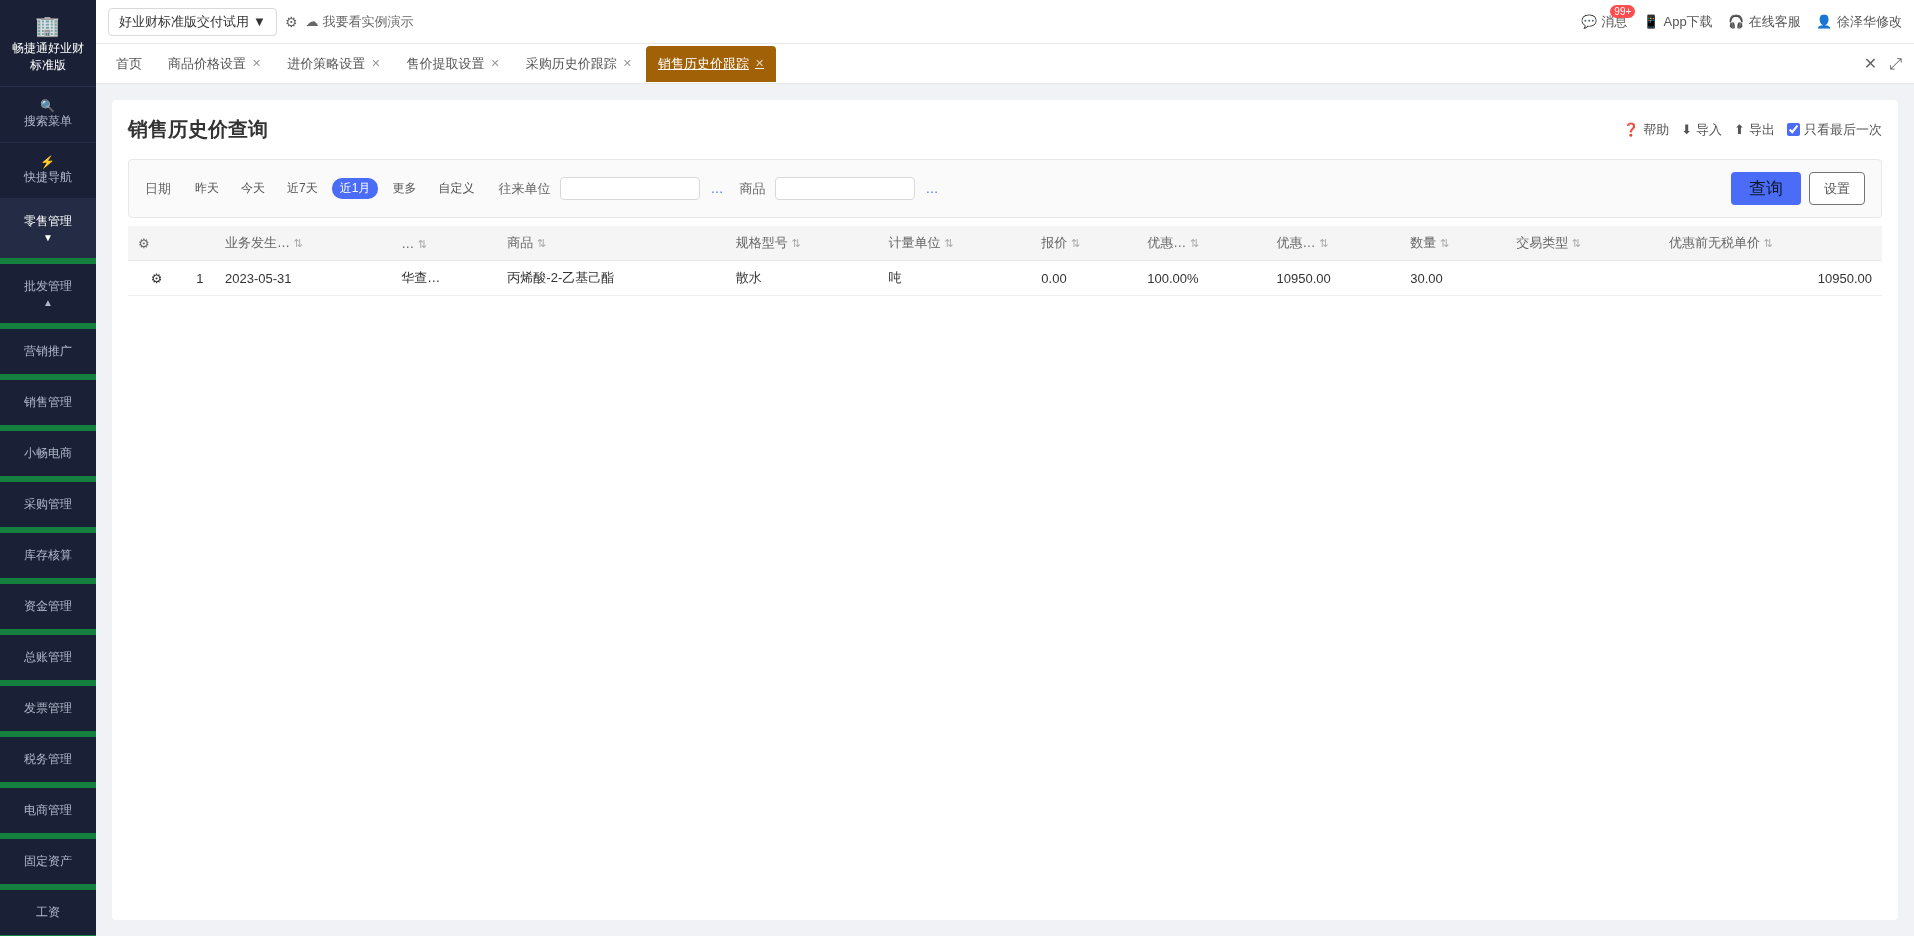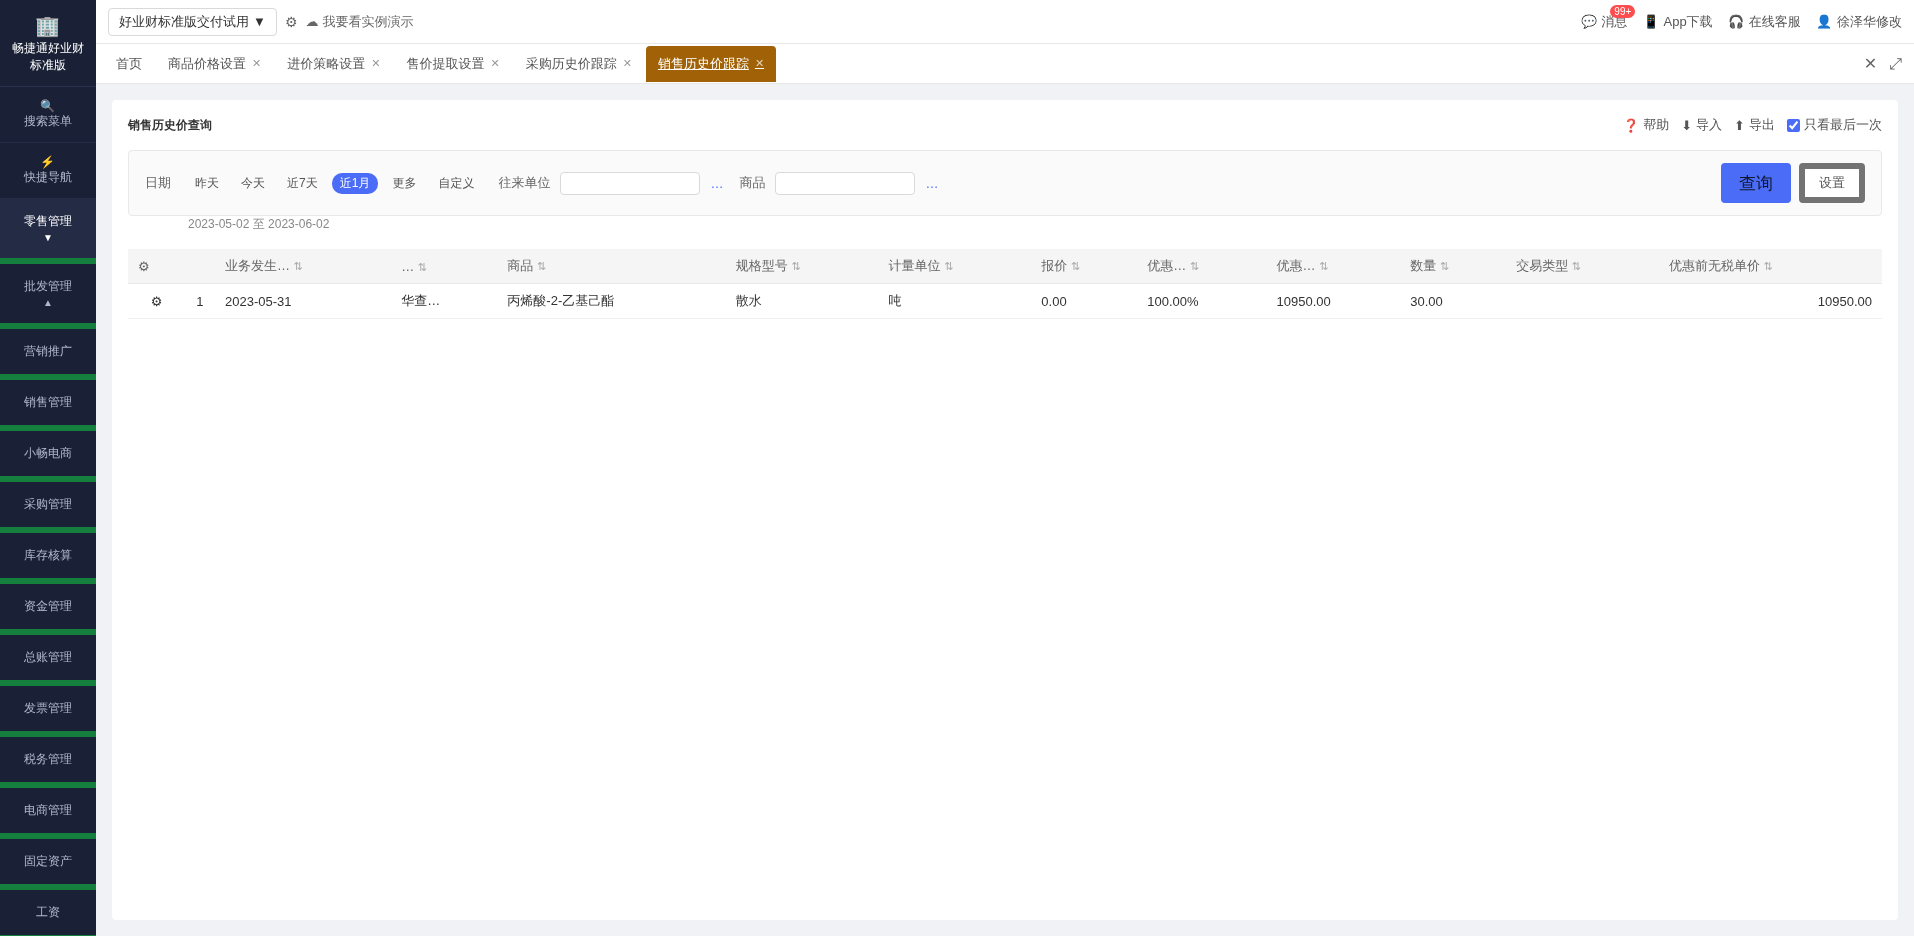--- a/index.html
+++ b/index.html
@@ -203,21 +203,21 @@
       padding: 16px;
       min-height: 100%;
     }
     .page-header {
       display: flex;
       align-items: center;
       justify-content: space-between;
       margin-bottom: 16px;
     }
     .page-title {
-      font-size: 12px;
+      font-size: 20px;
       font-weight: 600;
       color: #333;
     }
     .page-header-actions {
       display: flex;
       align-items: center;
       gap: 12px;
     }
     .header-action-btn {
       display: flex;
@@ -292,21 +292,21 @@
       color: #0f172a;
       border: none;
       border-radius: 4px;
       padding: 5px 18px;
       cursor: pointer;
       font-size: 17px;
     }
     .btn-default {
       background: #fff;
       color: #555;
-      border: 6px solid #737373;
+      border: 1px solid #737373;
       border-radius: 4px;
       padding: 5px 14px;
       cursor: pointer;
       font-size: 13px;
     }
     .checkbox-label {
       display: flex;
       align-items: center;
       gap: 4px;
       font-size: 13px;
@@ -526,23 +526,20 @@
             <span>&nbsp;&nbsp;&nbsp;&nbsp;&nbsp;&nbsp;&nbsp;&nbsp;&nbsp;&nbsp;&nbsp;&nbsp;&nbsp;&nbsp;&nbsp;&nbsp;&nbsp;&nbsp;&nbsp;&nbsp;</span>
           </div>
           <span class="filter-dots">…</span>
         </div>
         <div class="filter-actions">
           <button class="btn-primary">查询</button>
           <button class="btn-default">设置</button>
         </div>
       </div>
 
-      <div style="padding: 0 0 8px 60px;">
-        <span class="date-range">2023-05-02 至 2023-06-02</span>
-      </div>
 
       <table class="data-table">
         <thead>
           <tr>
             <th class="gear-cell">⚙</th>
             <th></th>
             <th>
               <span>业务发生…</span>
               <span class="sort-icon">⇅</span>
             </th>

